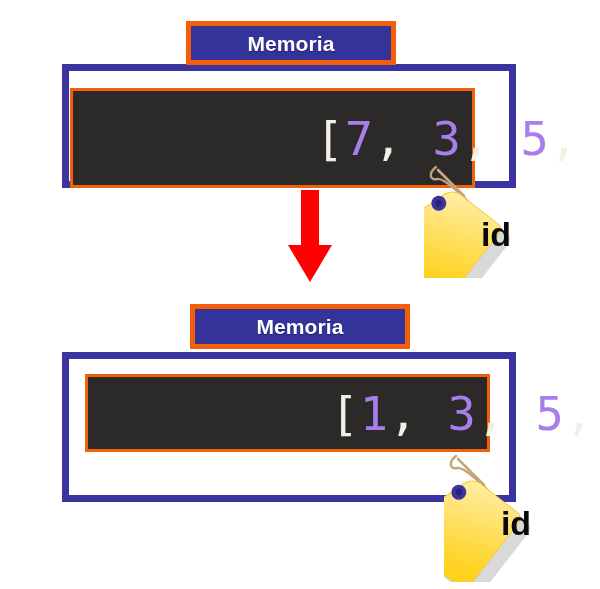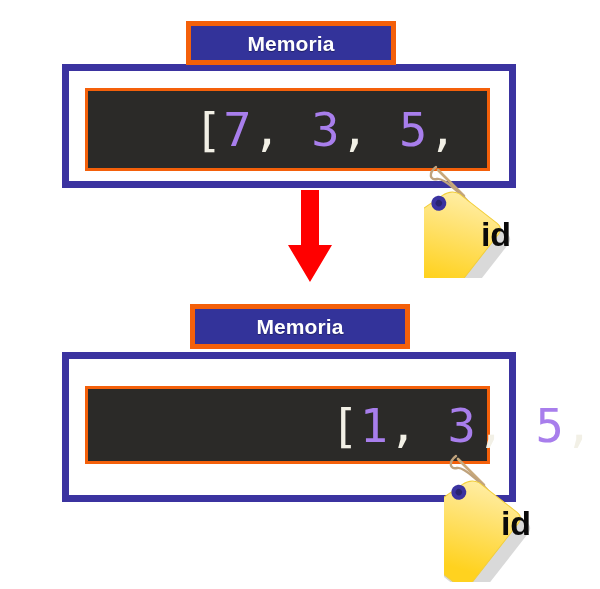--- a/index.html
+++ b/index.html
@@ -79,21 +79,21 @@
 <div id="stage">
 
   <div class="mem-group" style="left:0;top:0;width:600px;height:290px;">
 
     <div class="mem-frame" style="left:62px;top:64px;width:454px;height:124px;"></div>
 
     <div class="mem-badge" style="left:186px;top:21px;width:210px;height:44px;">
       <span class="mem-badge-label">Memoria</span>
     </div>
 
-    <div class="code-box" style="left:85px;top:88px;width:405px;height:83px;justify-content:flex-end;">
+    <div class="code-box" style="left:70px;top:88px;width:405px;height:100px;">
       <div class="code-line">
         <span class="tok-brk">[</span><span class="tok-num">7</span><span class="tok-com">, </span><span class="tok-num">3</span><span class="tok-com">, </span><span class="tok-num">5</span><span class="tok-com">, </span>
       </div>
     </div>
 
     <div class="id-tag" style="left:424px;top:163px;width:130px;height:115px;">
       <svg width="130" height="115" viewBox="0 0 130 115">
         <g>
           <path d="M14 7 L40 33" stroke="#C8A87A" stroke-width="2.6" fill="none" stroke-linecap="round"></path>
           <path d="M12 4 C4 10, 6 18, 13 16 C20 14, 42 36, 45 40" stroke="#BFA27C" stroke-width="2.4" fill="none" stroke-linecap="round"></path>
@@ -123,21 +123,21 @@
   </div>
 
   <div class="mem-group" style="left:0;top:0;width:600px;height:589px;">
 
     <div class="mem-frame" style="left:62px;top:352px;width:454px;height:150px;"></div>
 
     <div class="mem-badge" style="left:190px;top:304px;width:220px;height:45px;">
       <span class="mem-badge-label">Memoria</span>
     </div>
 
-    <div class="code-box" style="left:85px;top:374px;width:405px;height:78px;margin-top:12px;">
+    <div class="code-box" style="left:85px;top:374px;width:405px;height:78px;">
       <div class="code-line">
         <span class="tok-brk">[</span><span class="tok-num">1</span><span class="tok-com">, </span><span class="tok-num">3</span><span class="tok-com">, </span><span class="tok-num">5</span><span class="tok-com">, </span>
       </div>
     </div>
 
     <div class="id-tag" style="left:444px;top:452px;width:130px;height:130px;">
       <svg width="130" height="130" viewBox="0 0 130 130">
         <g>
           <path d="M14 7 L40 33" stroke="#C8A87A" stroke-width="2.6" fill="none" stroke-linecap="round"></path>
           <path d="M12 4 C4 10, 6 18, 13 16 C20 14, 42 36, 45 40" stroke="#BFA27C" stroke-width="2.4" fill="none" stroke-linecap="round"></path>

